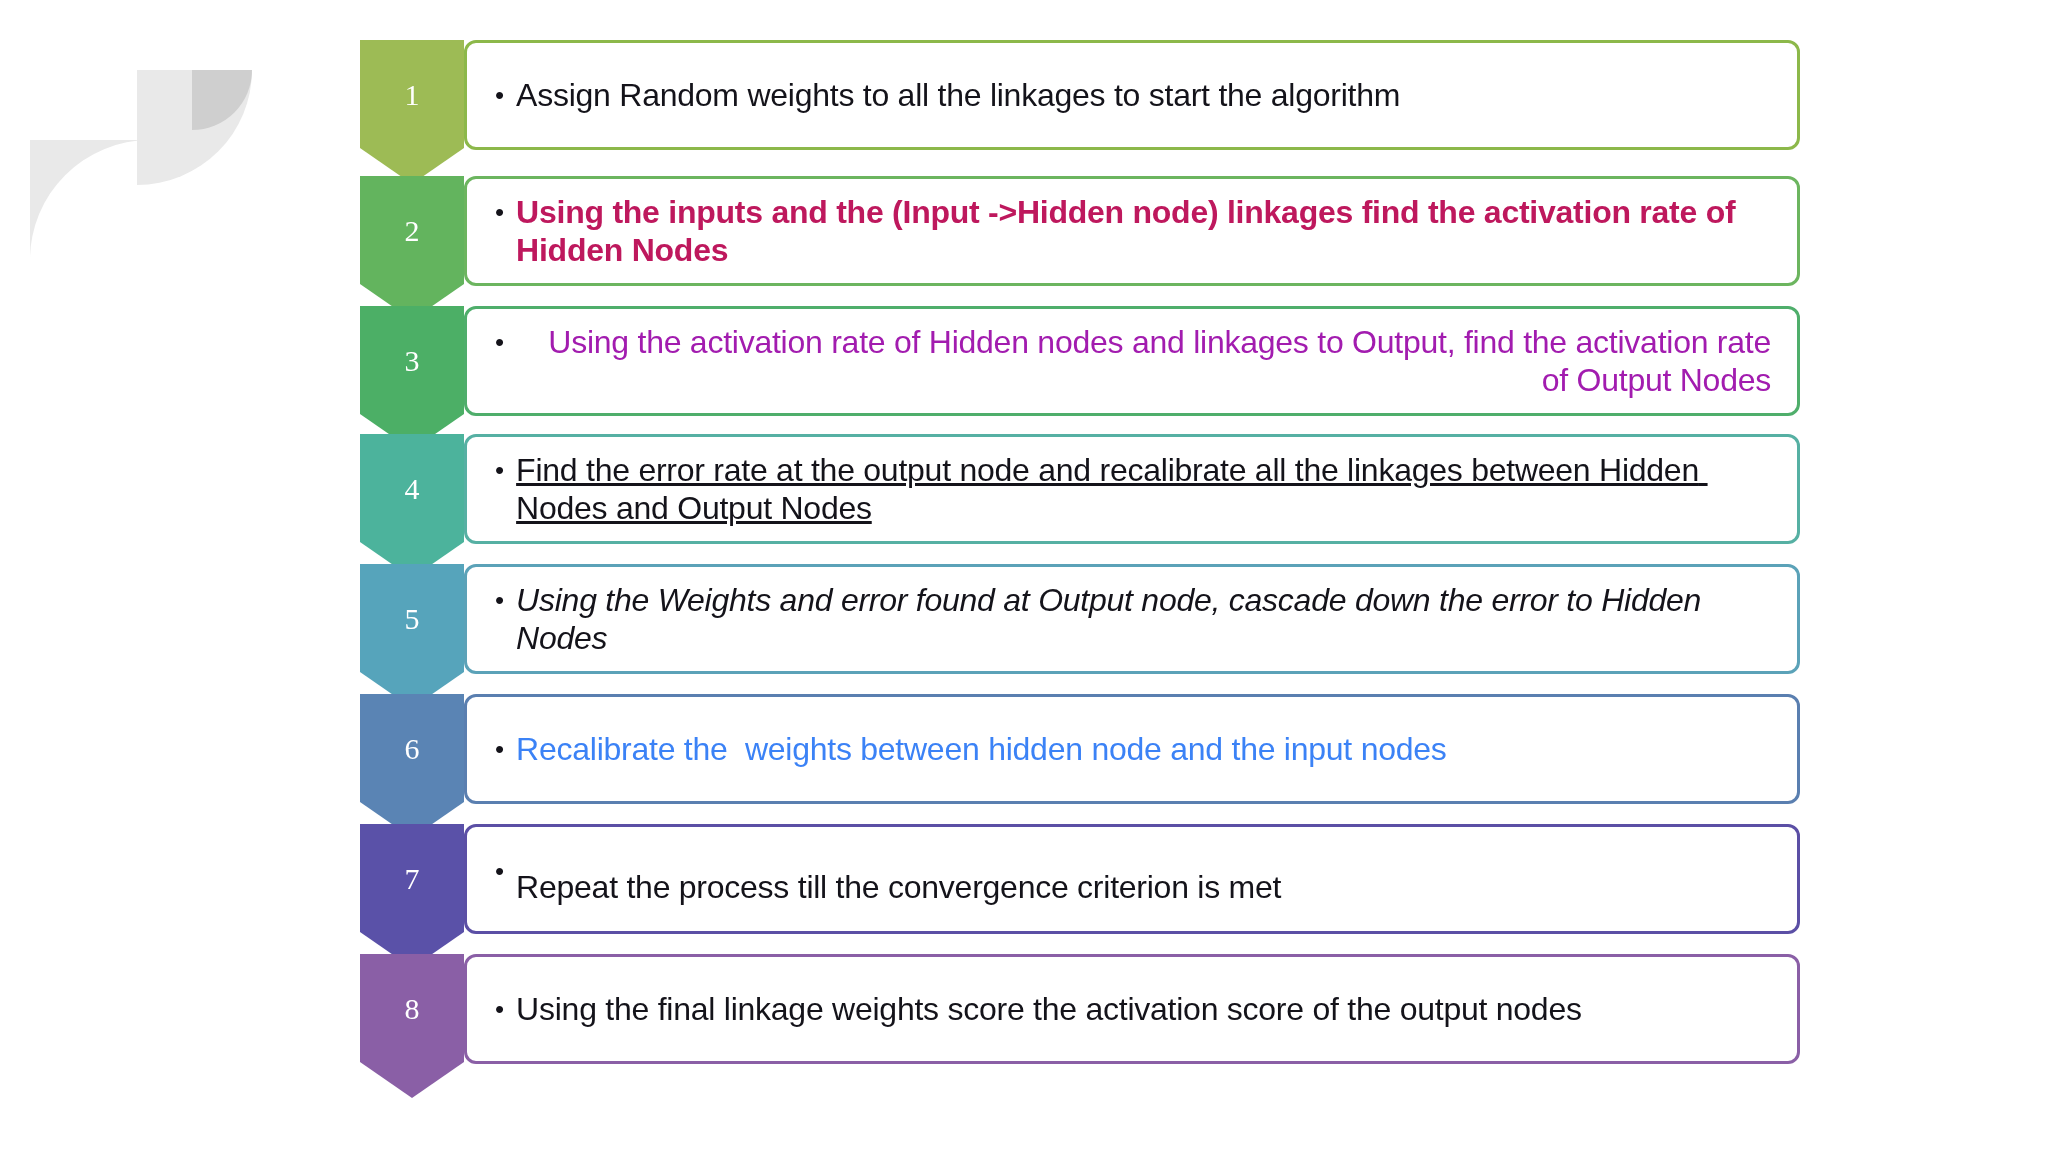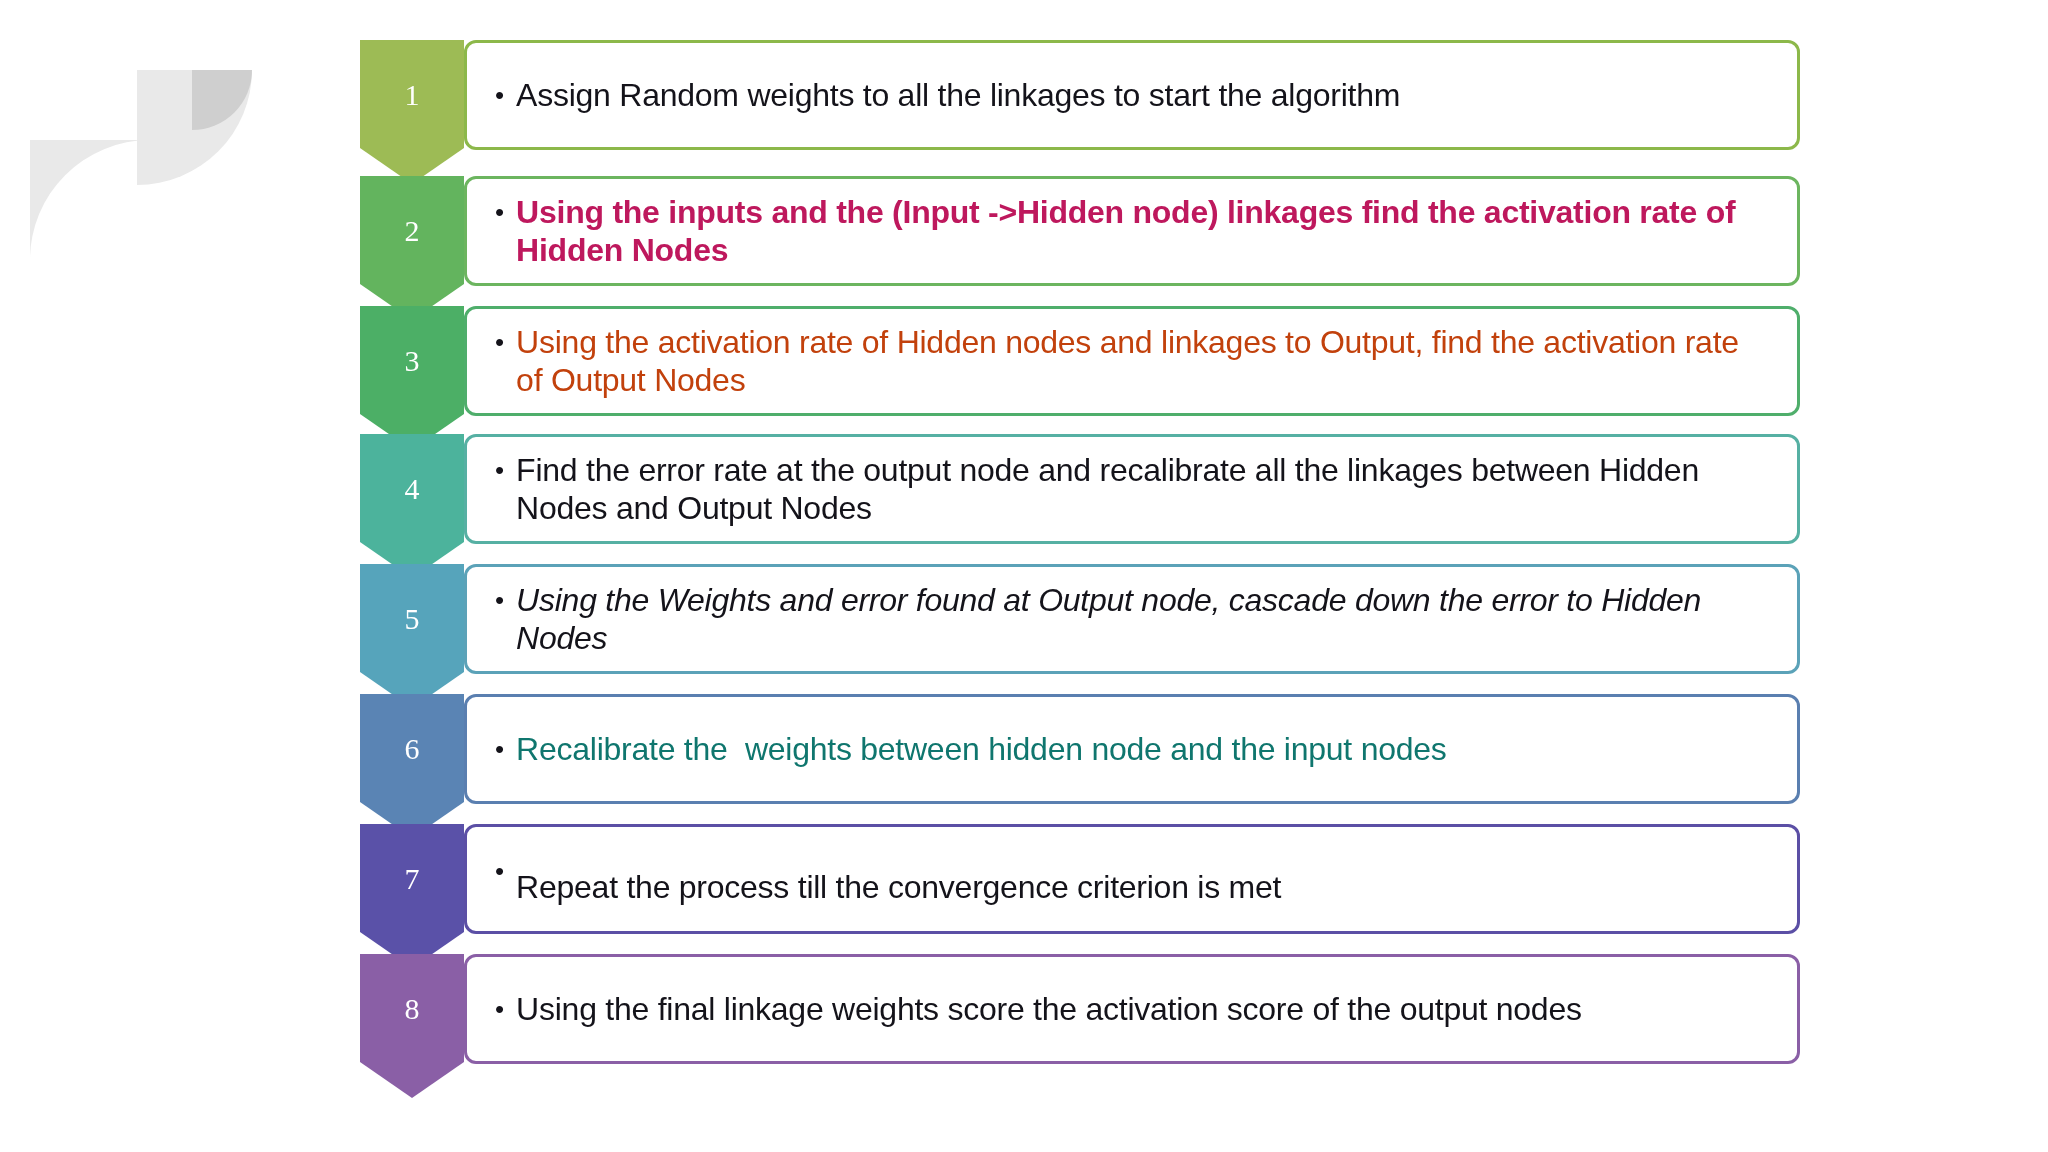--- a/index.html
+++ b/index.html
@@ -155,36 +155,36 @@
   <div class="step-row" style="top:306px;">
     <div class="chevron">
       <svg width="104" height="144" viewBox="0 0 104 144" xmlns="http://www.w3.org/2000/svg">
         <polygon class="chevron-shape" points="0,0 104,0 104,108 52,144 0,108" fill="#4caf66"></polygon>
       </svg>
       <div class="chevron-number">3</div>
     </div>
     <div class="step-box" style="border-color: rgb(79, 174, 107);">
       <div class="step-text-wrap">
         <span class="bullet" style="color: rgb(20, 19, 26);">•</span>
-        <span class="step-text" style="color: #c2410c;">Using the activation rate of Hidden nodes and linkages to Output, find the activation rate of Output Nodes</span>
+        <span class="step-text" style="color: #a21caf; text-align: right;">Using the activation rate of Hidden nodes and linkages to Output, find the activation rate of Output Nodes</span>
       </div>
     </div>
   </div>
 
   <div class="step-row" style="top:434px;">
     <div class="chevron">
       <svg width="104" height="144" viewBox="0 0 104 144" xmlns="http://www.w3.org/2000/svg">
         <polygon class="chevron-shape" points="0,0 104,0 104,108 52,144 0,108" fill="#4cb39c"></polygon>
       </svg>
       <div class="chevron-number">4</div>
     </div>
     <div class="step-box" style="border-color: rgb(86, 176, 163);">
       <div class="step-text-wrap">
         <span class="bullet" style="color: rgb(20, 19, 26);">•</span>
-        <span class="step-text" style="color: rgb(20, 19, 26);">Find the error rate at the output node and recalibrate all the linkages between Hidden Nodes and Output Nodes</span>
+        <span class="step-text" style="color: rgb(20, 19, 26); text-decoration: underline;">Find the error rate at the output node and recalibrate all the linkages between Hidden Nodes and Output Nodes</span>
       </div>
     </div>
   </div>
 
   <div class="step-row" style="top:564px;">
     <div class="chevron">
       <svg width="104" height="144" viewBox="0 0 104 144" xmlns="http://www.w3.org/2000/svg">
         <polygon class="chevron-shape" points="0,0 104,0 104,108 52,144 0,108" fill="#56a4bb"></polygon>
       </svg>
       <div class="chevron-number">5</div>
@@ -200,21 +200,21 @@
   <div class="step-row" style="top:694px;">
     <div class="chevron">
       <svg width="104" height="144" viewBox="0 0 104 144" xmlns="http://www.w3.org/2000/svg">
         <polygon class="chevron-shape" points="0,0 104,0 104,108 52,144 0,108" fill="#5a84b4"></polygon>
       </svg>
       <div class="chevron-number">6</div>
     </div>
     <div class="step-box" style="border-color: rgb(90, 127, 176);">
       <div class="step-text-wrap">
         <span class="bullet" style="color: rgb(20, 19, 26);">•</span>
-        <span class="step-text" style="color: #0f766e;">Recalibrate the  weights between hidden node and the input nodes</span>
+        <span class="step-text" style="color: #3b82f6;">Recalibrate the  weights between hidden node and the input nodes</span>
       </div>
     </div>
   </div>
 
   <div class="step-row" style="top:824px;">
     <div class="chevron">
       <svg width="104" height="144" viewBox="0 0 104 144" xmlns="http://www.w3.org/2000/svg">
         <polygon class="chevron-shape" points="0,0 104,0 104,108 52,144 0,108" fill="#5a51a8"></polygon>
       </svg>
       <div class="chevron-number">7</div>

